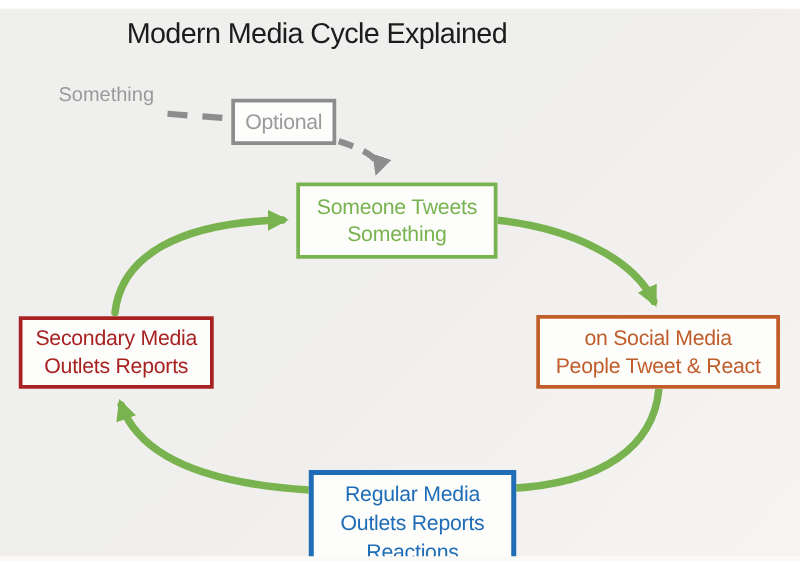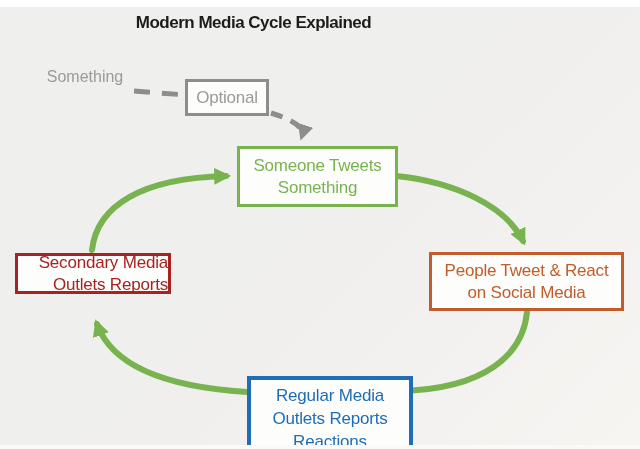--- a/index.html
+++ b/index.html
@@ -5,35 +5,35 @@
   html,body{margin:0;padding:0;background:#ffffff;}
   .stage{
     position:relative;width:640px;height:449px;overflow:hidden;
     background:linear-gradient(135deg,#efefed 0%,#f0efee 55%,#f6f5f2 100%);
     font-family:"Liberation Sans","DejaVu Sans",sans-serif;
   }
   .stage::before{content:"";position:absolute;left:0;top:0;width:640px;height:7px;background:#ffffff;}
   .stage::after{content:"";position:absolute;left:0;bottom:0;width:640px;height:4px;background:#fbfaf6;}
   .title{
     position:absolute;left:0;top:13px;width:507px;text-align:center;
-    font-size:17px;font-weight:700;letter-spacing:-0.5px;color:var(--c-title,#1c1c1c);margin:0;
+    font-size:23px;font-weight:400;letter-spacing:-0.5px;color:var(--c-title,#1c1c1c);margin:0;
   }
   .conn{position:absolute;left:0;top:0;width:640px;height:449px;}
   .arc{fill:none;stroke:var(--c-green,#79b350);stroke-width:6;stroke-linecap:round;}
   .dash{fill:none;stroke:var(--c-gray,#8d8d8d);stroke-width:5;}
   .mkg{fill:var(--c-green,#79b350);}
   .mkgray{fill:var(--c-gray,#8d8d8d);}
   .box{
     position:absolute;box-sizing:border-box;background:var(--c-box-bg,#fdfdfc);
     display:flex;flex-direction:column;align-items:center;justify-content:center;
     text-align:center;font-size:17px;line-height:22px;letter-spacing:-0.2px;
   }
   .box-optional{left:185px;top:79px;width:84px;height:37px;border:3px solid var(--c-gray,#8d8d8d);color:var(--c-gray-text,#8d8d8d);}
   .box-tweet{left:237px;top:146px;width:161px;height:61px;border:3px solid var(--c-green,#79b350);color:var(--c-green,#79b350);text-align:center;}
-  .box-secondary{left:15px;top:253px;width:156px;height:41px;border:3px solid var(--c-red,#a82222);color:var(--c-red,#a82222);align-items:flex-end;}
+  .box-secondary{left:15px;top:253px;width:156px;height:58px;border:3px solid var(--c-red,#a82222);color:var(--c-red,#a82222);}
   .box-react{left:429px;top:252px;width:195px;height:59px;border:3px solid var(--c-orange,#c05d2a);color:var(--c-orange,#c05d2a);}
   .box-regular{left:247px;top:349px;width:166px;height:85px;border:4px solid var(--c-blue,#1e6db6);color:var(--c-blue,#1e6db6);line-height:23px;margin-top:27px;}
   .trigger{
     position:absolute;left:30px;top:64px;width:110px;text-align:center;
     font-size:16px;line-height:25px;color:var(--c-gray-text,#9a9a9a);
   }
 </style>
 </head>
 <body>
 
@@ -72,22 +72,22 @@
     <div>Someone Tweets</div>
     <div>Something</div>
   </div>
 
   <div class="box box-secondary">
     <div>Secondary Media</div>
     <div>Outlets Reports</div>
   </div>
 
   <div class="box box-react">
+    <div>on Social Media</div>
     <div>People Tweet &amp; React</div>
-    <div>on Social Media</div>
   </div>
 
   <div class="box box-regular">
     <div>Regular Media</div>
     <div>Outlets Reports</div>
     <div>Reactions</div>
   </div>
 
 </div>
 

